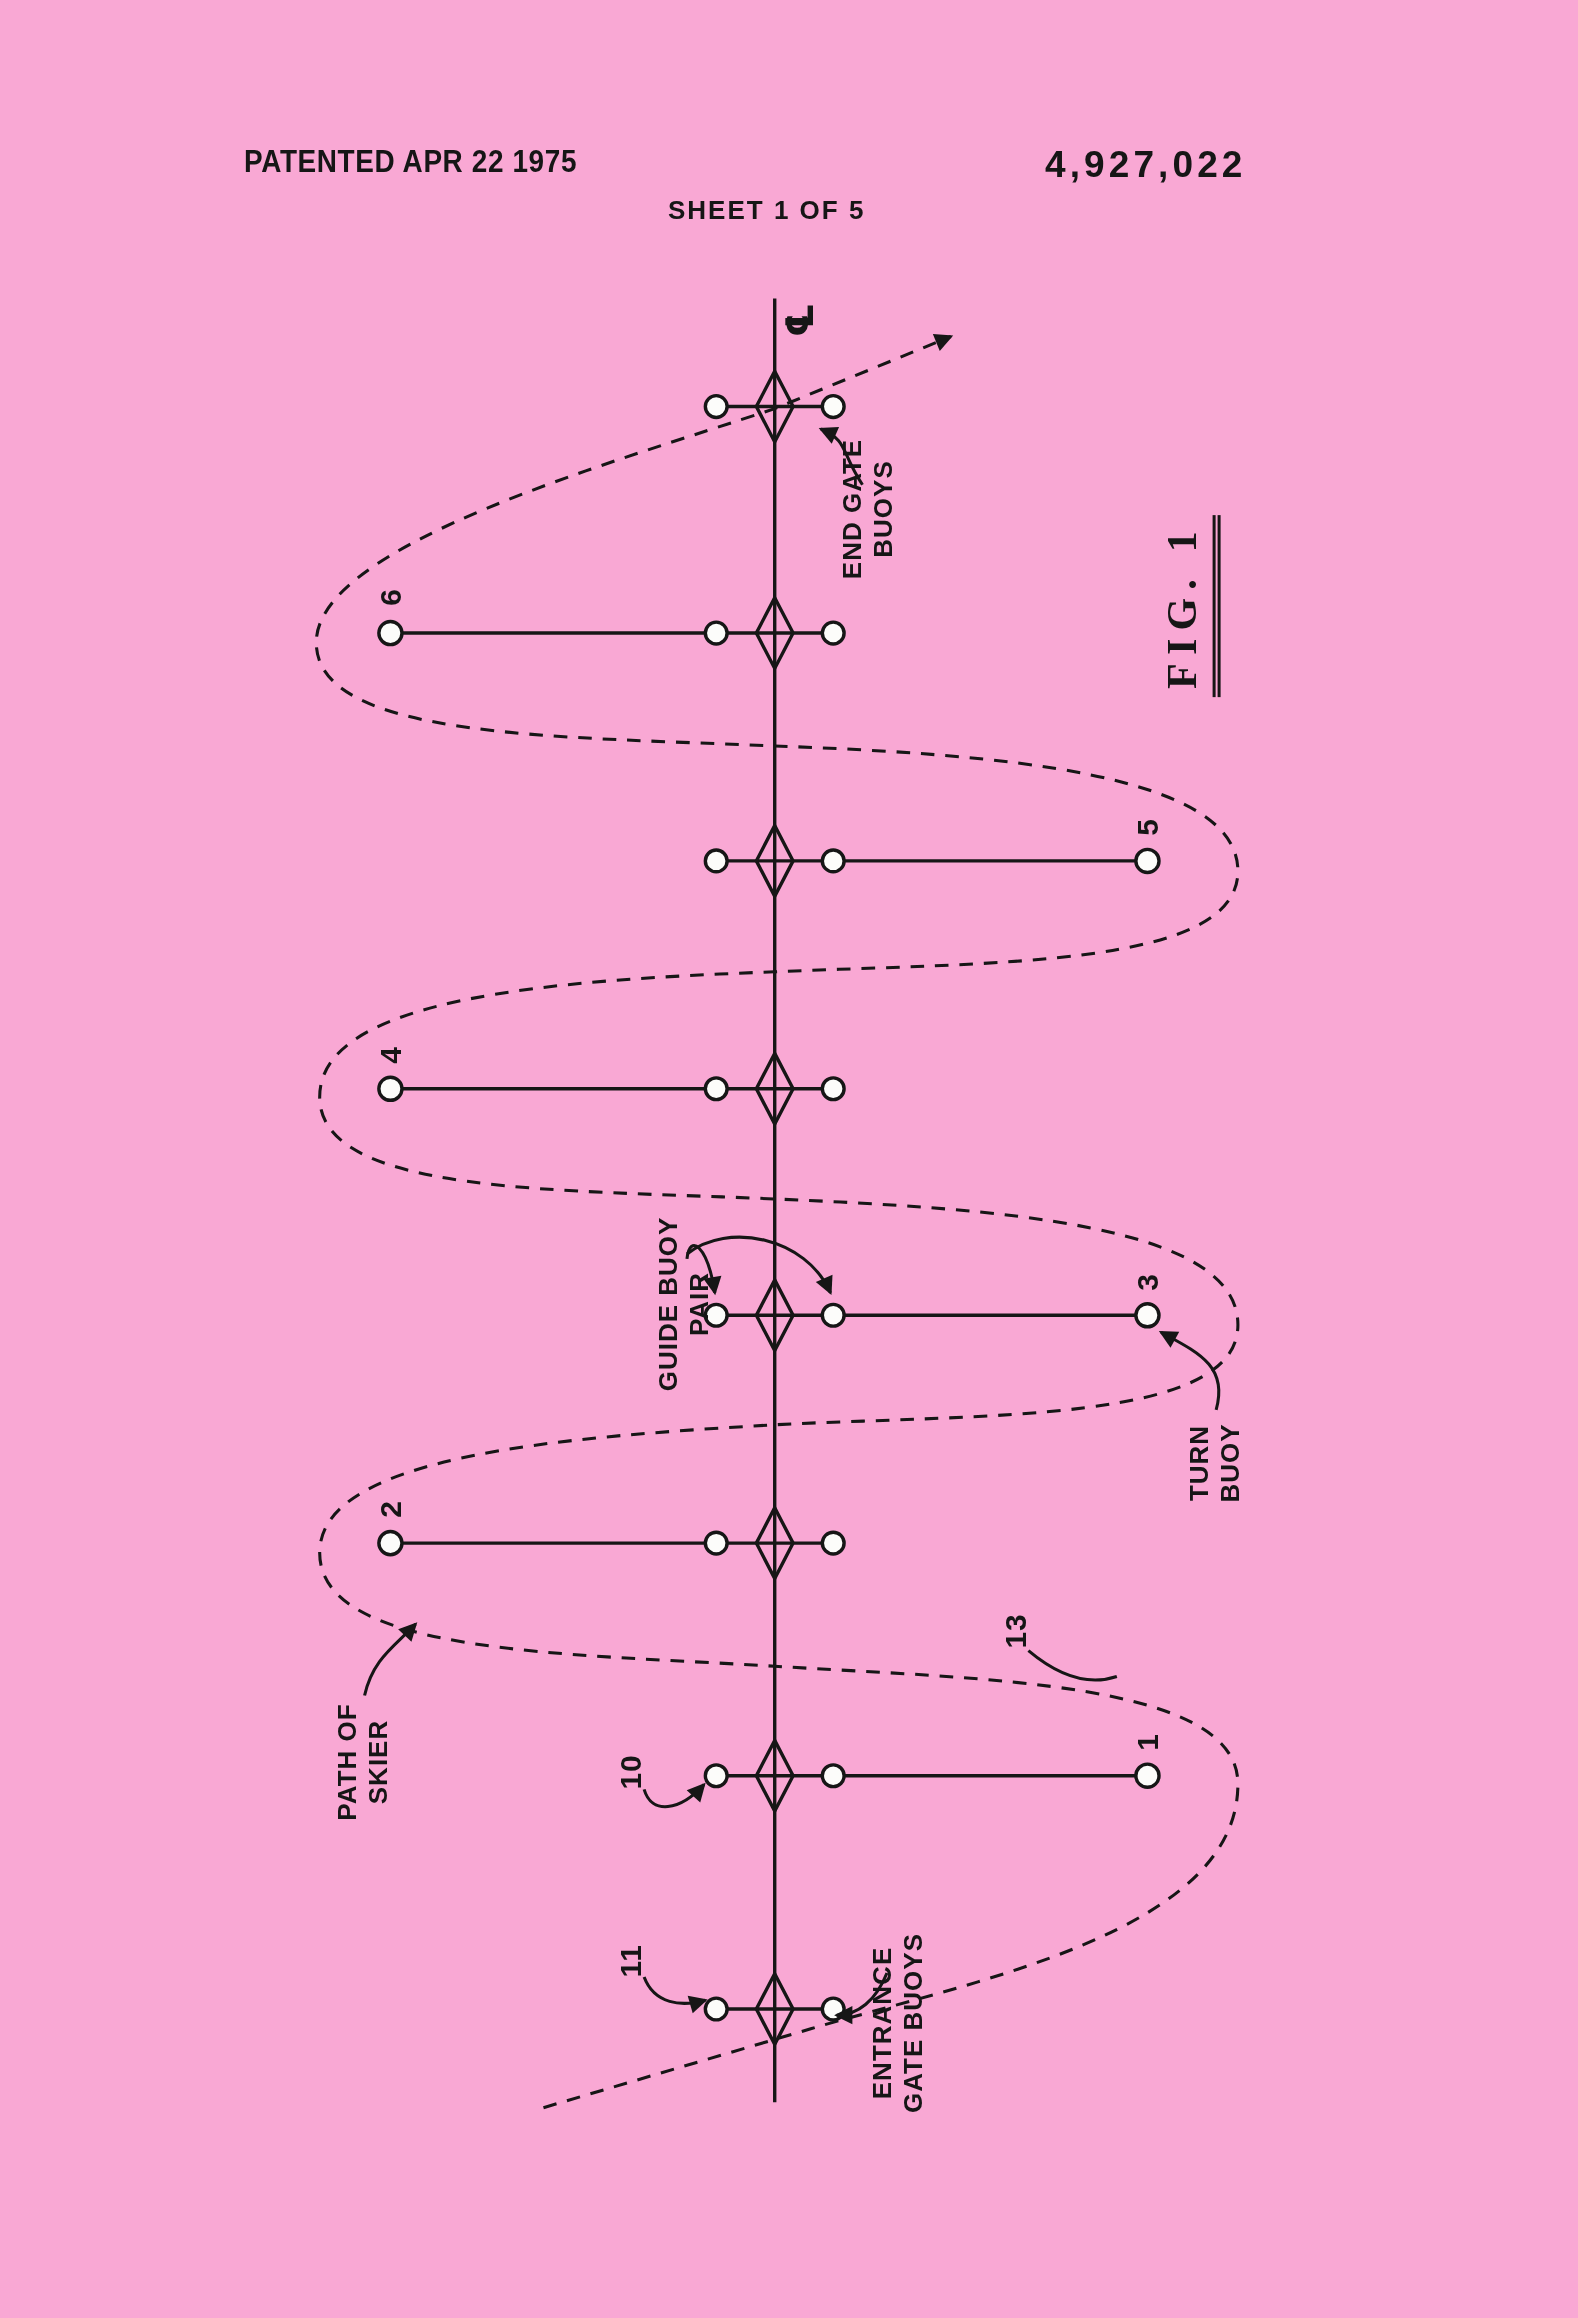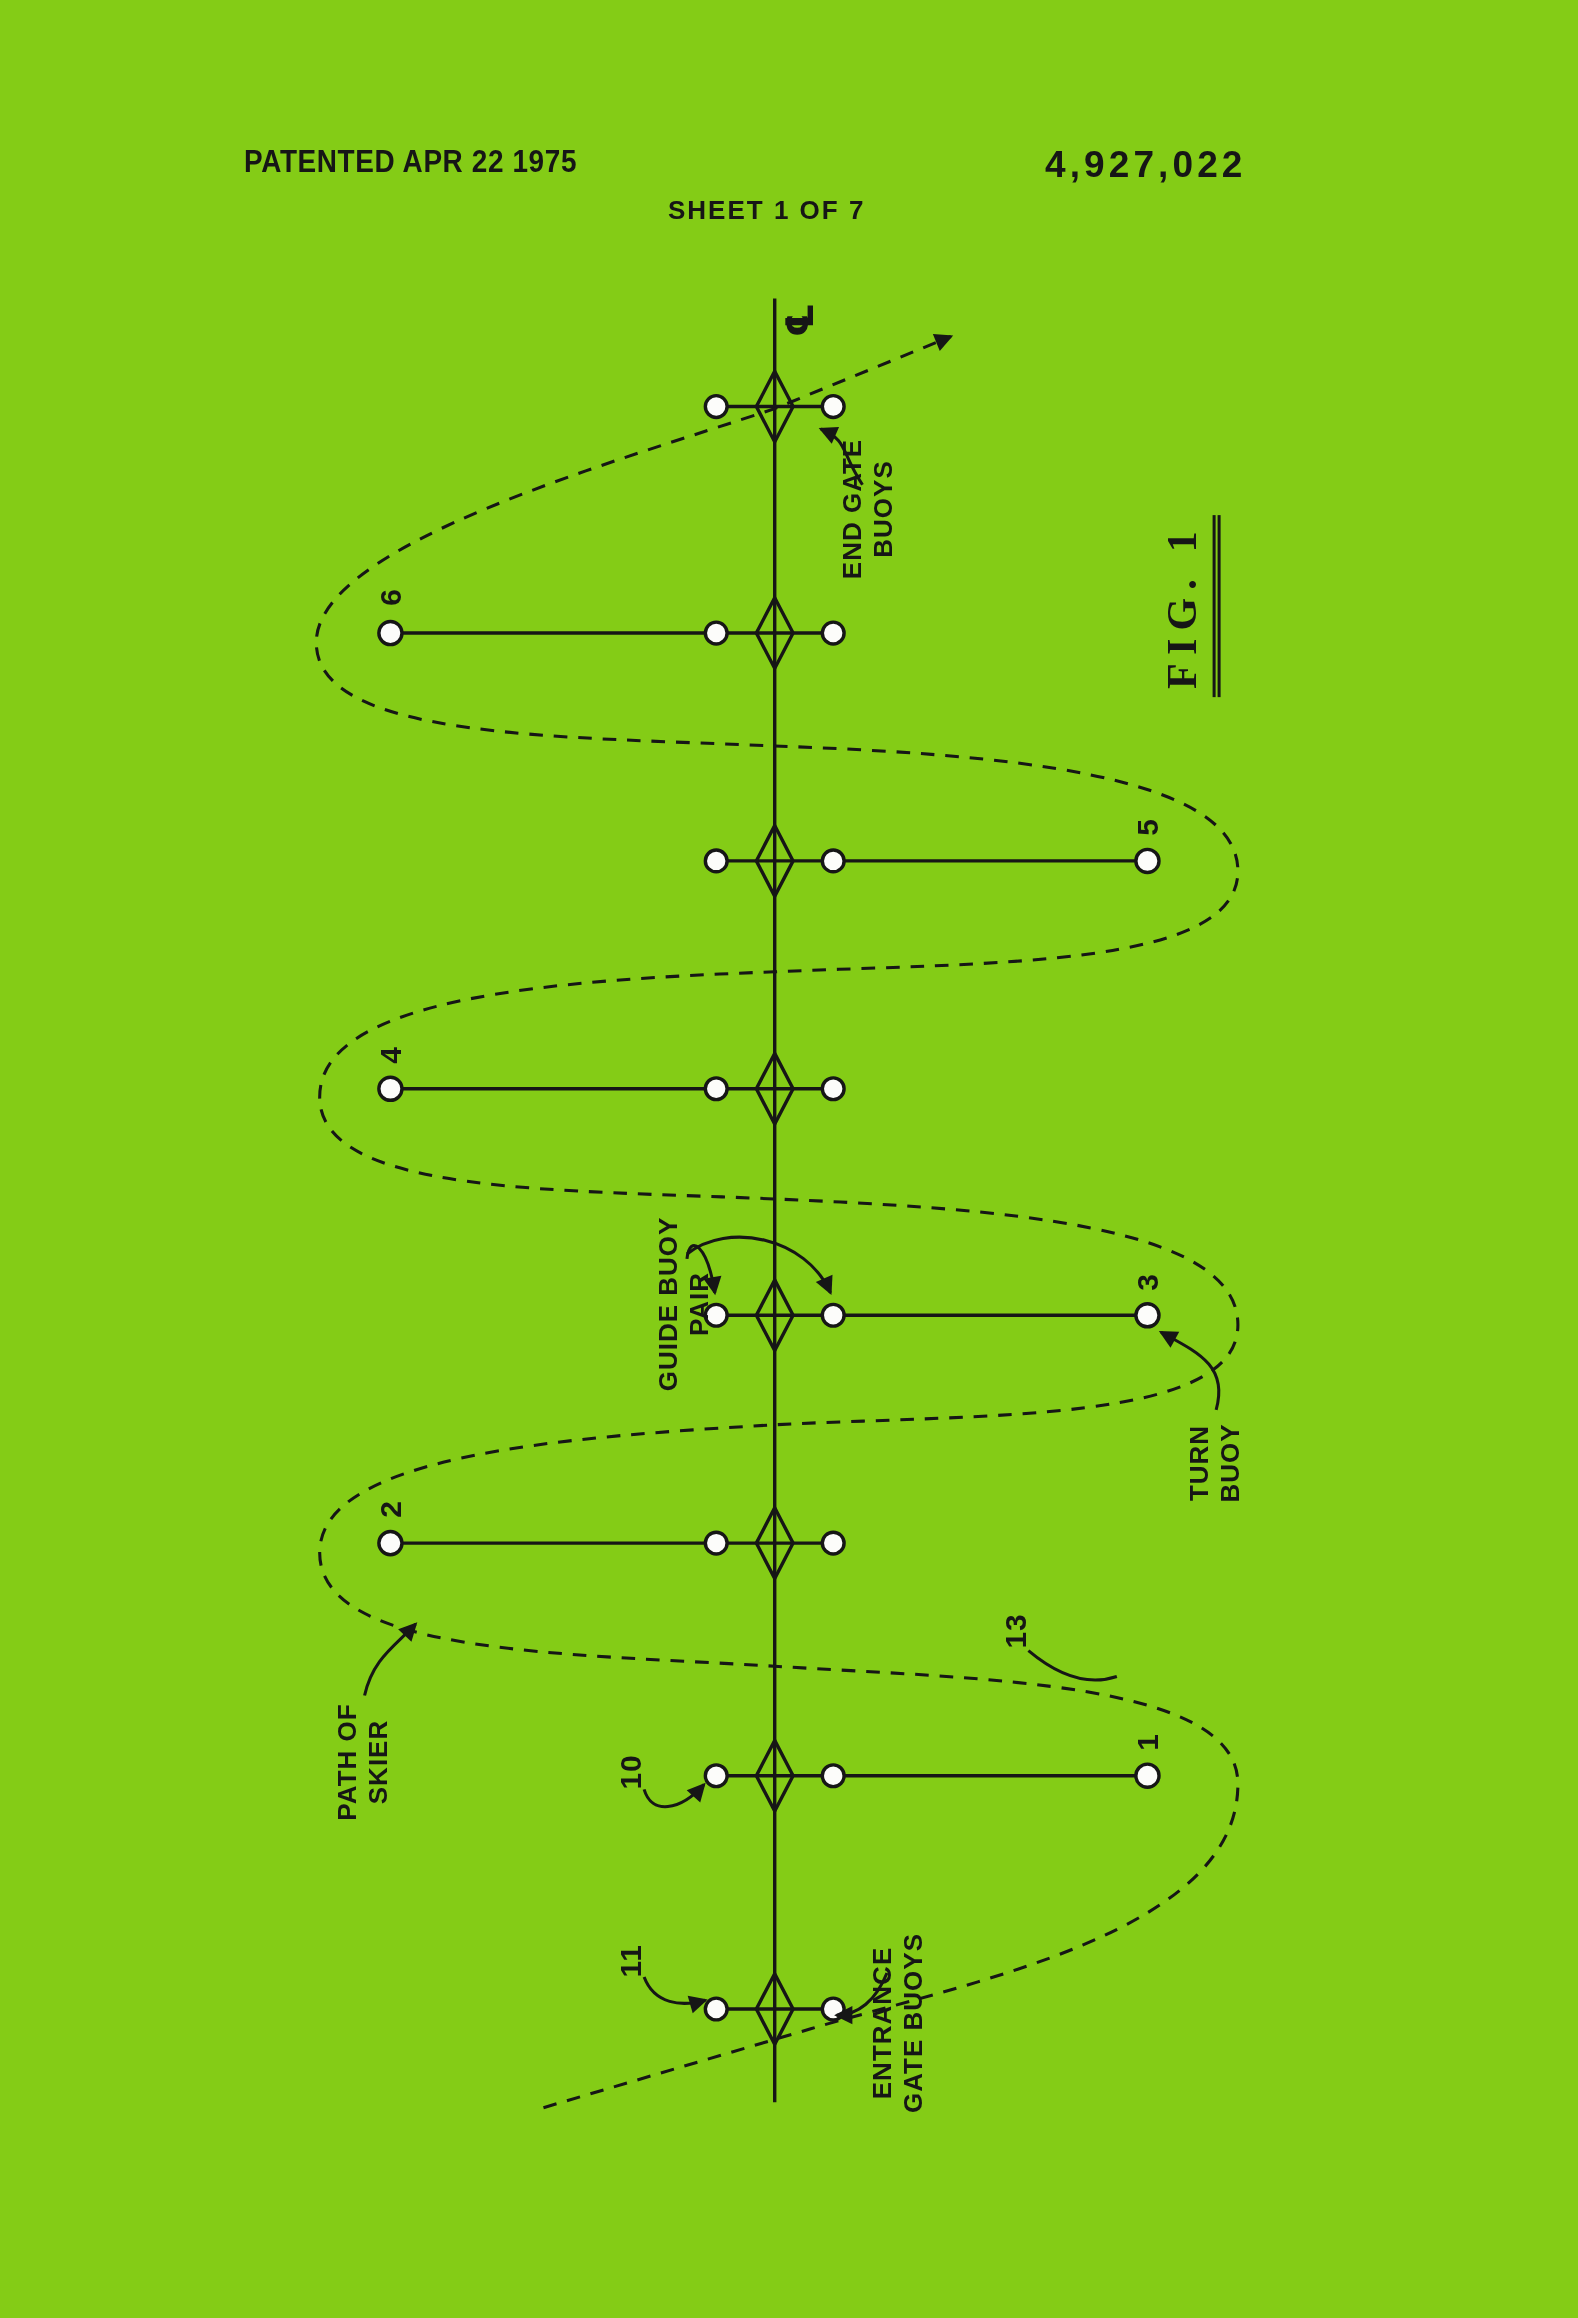--- a/index.html
+++ b/index.html
@@ -1,19 +1,19 @@
 <!DOCTYPE html>
 <html style="font-size:11px"><head>
 <meta charset="utf-8">
 <style>
   html,body { margin:0; padding:0; background:#e8e8e4; }
   .page {
     position:relative;
     width:1578px; height:2319px;
-    background:#84cc16;
+    background:#f9a8d4;
     font-family:"Liberation Sans", sans-serif;
     color:#161616;
     overflow:hidden;
     text-decoration:underline;
   }
   .abs { position:absolute; }
   .drawing { left:0; top:0; }
   
   .rot {
     position:absolute;
@@ -33,21 +33,21 @@
     padding:0 8.2px 6.8px 8.2px;
   }
   .clsym { font-family:"DejaVu Sans", sans-serif; font-size:38px; font-weight:bold; }
 </style>
 </head>
 <body>
 
 <div class="page">
 
   <div class="abs patented">PATENTED APR 22 1975</div>
-  <div class="abs sheet">SHEET 1 OF 7</div>
+  <div class="abs sheet">SHEET 1 OF 5</div>
   <div class="abs patnum">4,927,022</div>
 
   <svg class="abs drawing" width="1578" height="2319" viewBox="0 0 2320 3408">
     <defs>
       <marker id="ah" viewBox="0 0 12 12" refX="10" refY="6" markerWidth="6.5" markerHeight="6.5" orient="auto">
         <path d="M0.5,0.5 L11.5,6 L0.5,11.5 Z" fill="#161616"></path>
       </marker>
     </defs>
 
     <line x1="1139" y1="438" x2="1139" y2="3090" stroke="#161616" stroke-width="5"></line>

